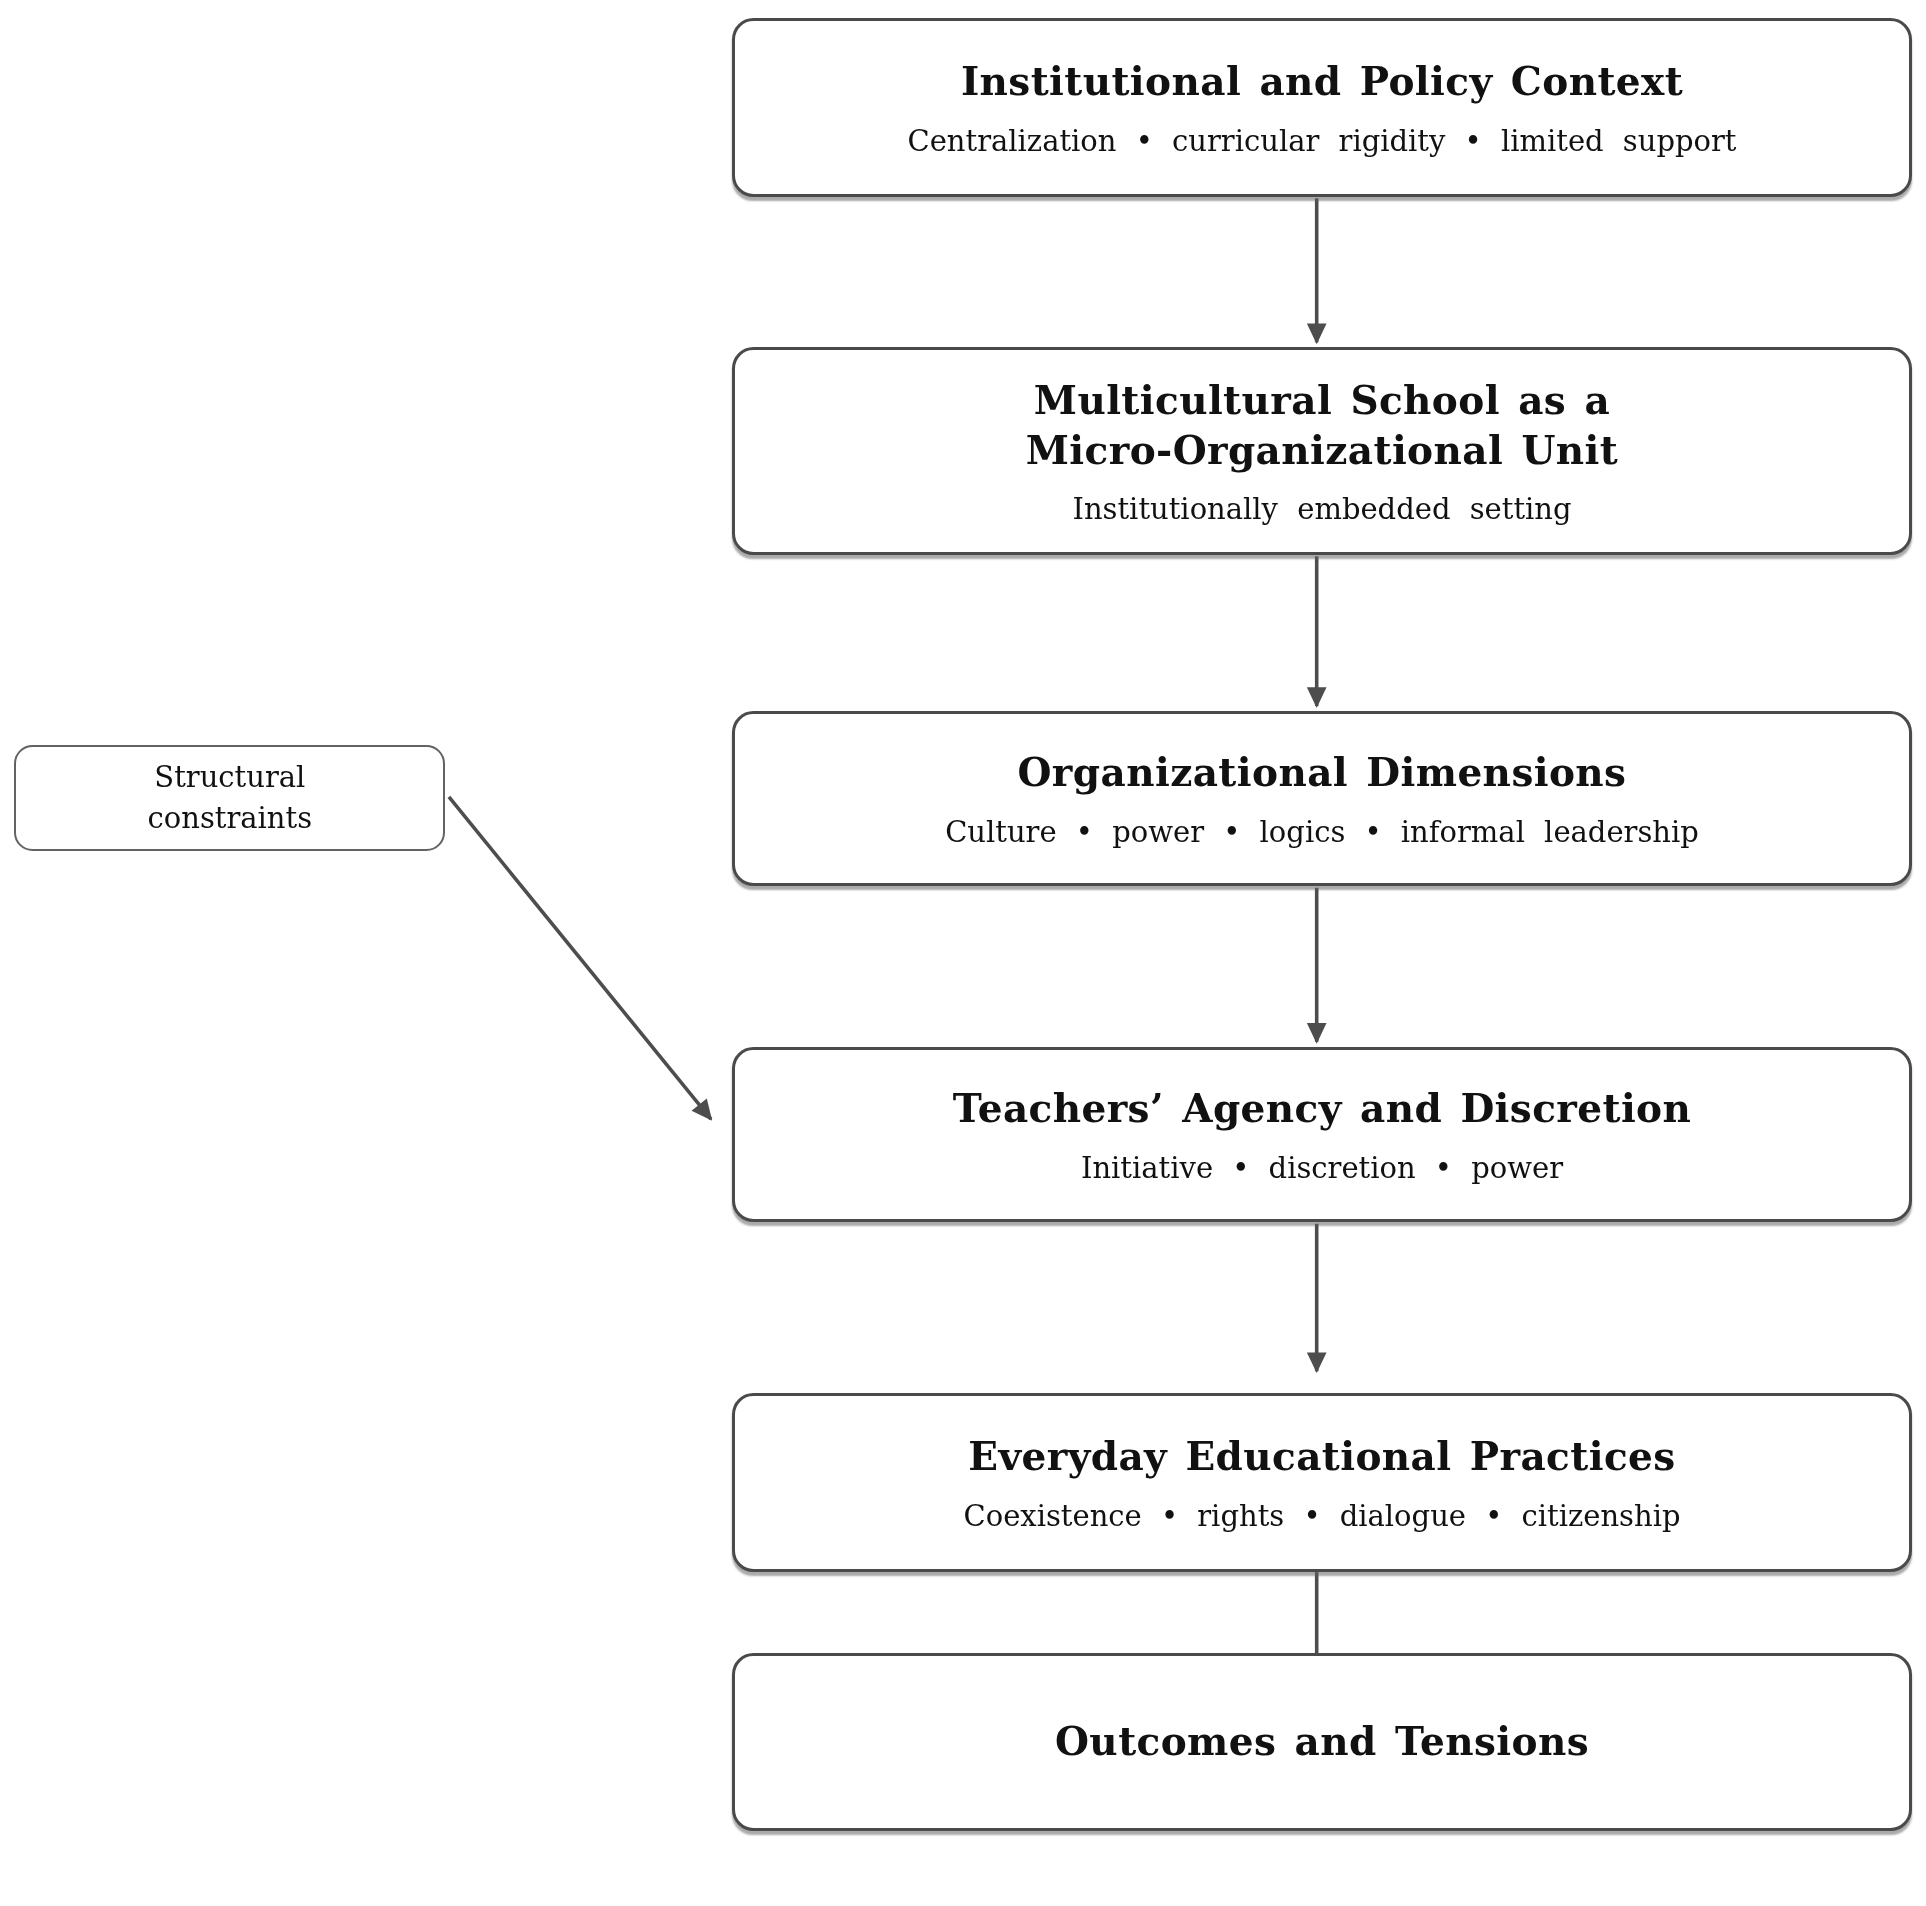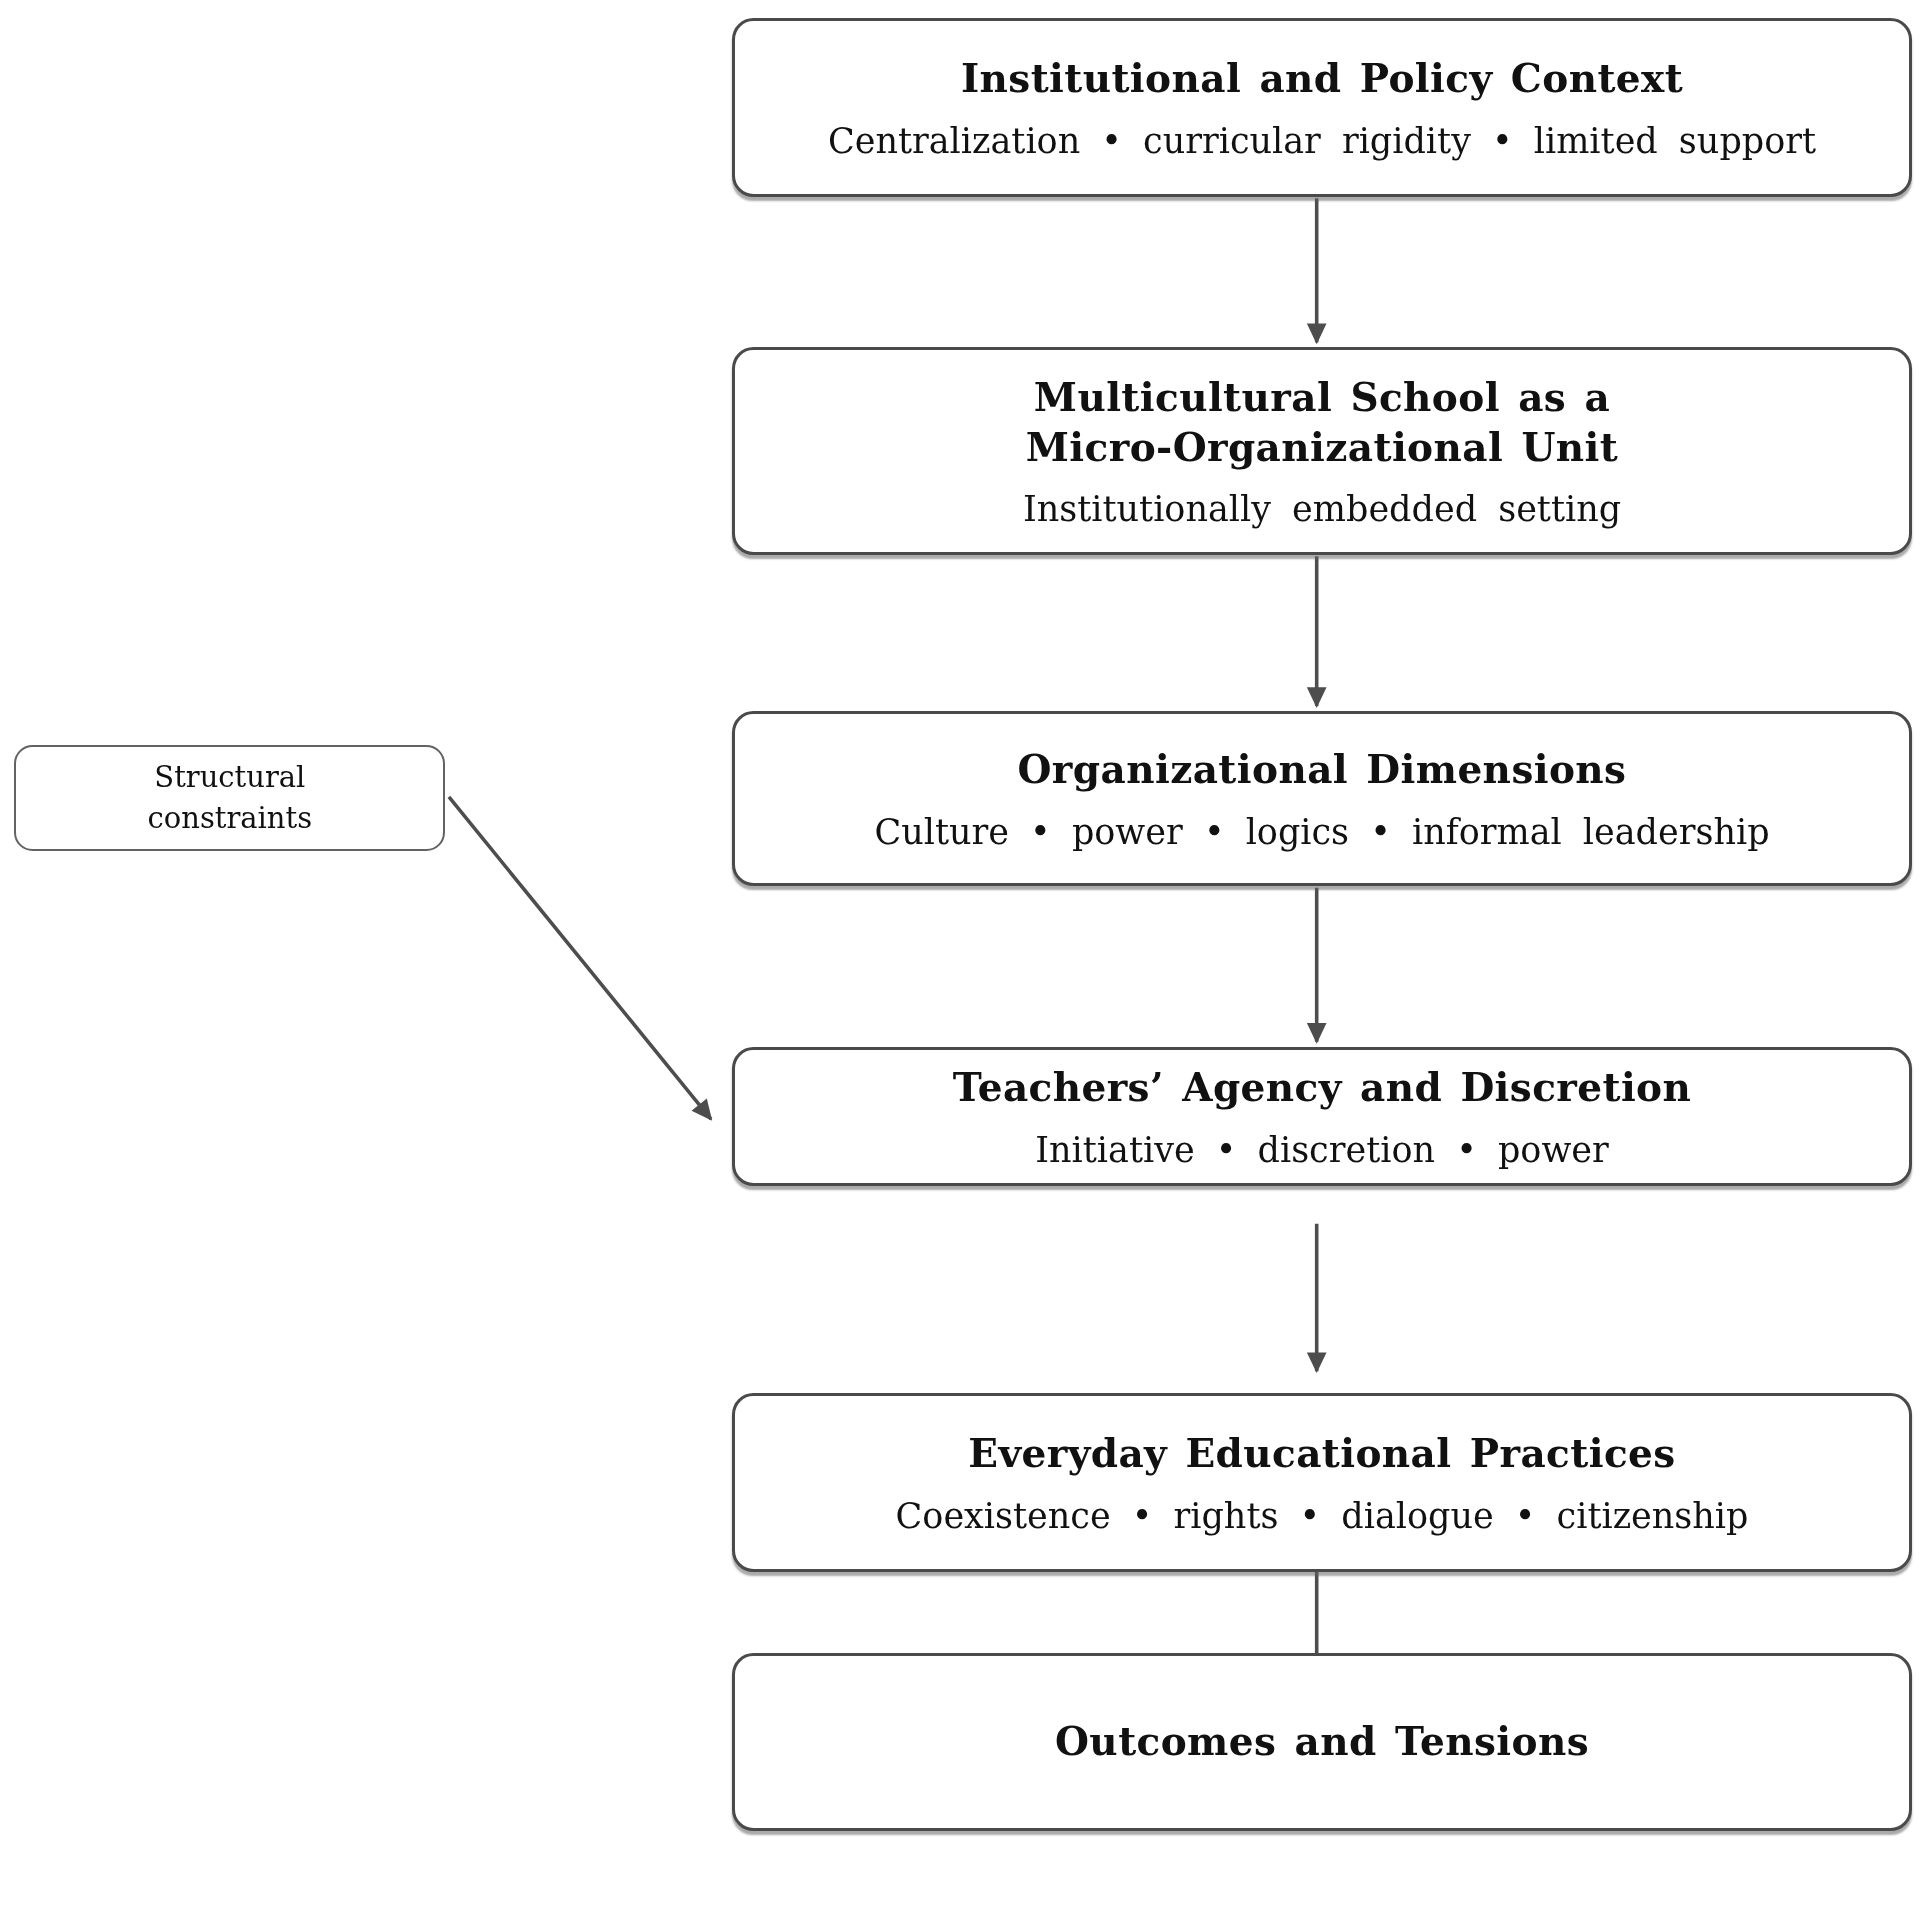--- a/index.html
+++ b/index.html
@@ -34,21 +34,21 @@
   }
   .box-title {
     font-size: 39px;
     font-weight: bold;
     line-height: 1.28;
     letter-spacing: 0.4px;
     word-spacing: 4.3px;
     white-space: pre-line;
   }
   .box-subtitle {
-    font-size: 35px;
+    font-size: 29px;
     font-weight: normal;
     margin-top: 17px;
     word-spacing: 10px;
     white-space: pre-line;
   }
   .side-box {
     position: absolute;
     left: 14.3px;
     top: 745px;
     width: 431px;
@@ -108,21 +108,21 @@
     <div class="box-title">Multicultural School as a
 Micro-Organizational Unit</div>
     <div class="box-subtitle">Institutionally  embedded  setting</div>
   </div>
 
   <div class="flow-box" style="top:711px; height:175px;">
     <div class="box-title">Organizational Dimensions</div>
     <div class="box-subtitle">Culture  •  power  •  logics  •  informal  leadership</div>
   </div>
 
-  <div class="flow-box" style="top:1047px; height:139px;">
+  <div class="flow-box" style="top:1047px; height:175px;">
     <div class="box-title">Teachers’ Agency and Discretion</div>
     <div class="box-subtitle">Initiative  •  discretion  •  power</div>
   </div>
 
   <div class="flow-box" style="top:1376px; height:179px;margin-top:17px;">
     <div class="box-title">Everyday Educational Practices</div>
     <div class="box-subtitle">Coexistence  •  rights  •  dialogue  •  citizenship</div>
   </div>
 
   <div class="flow-box" style="top:1653px; height:178px;">

